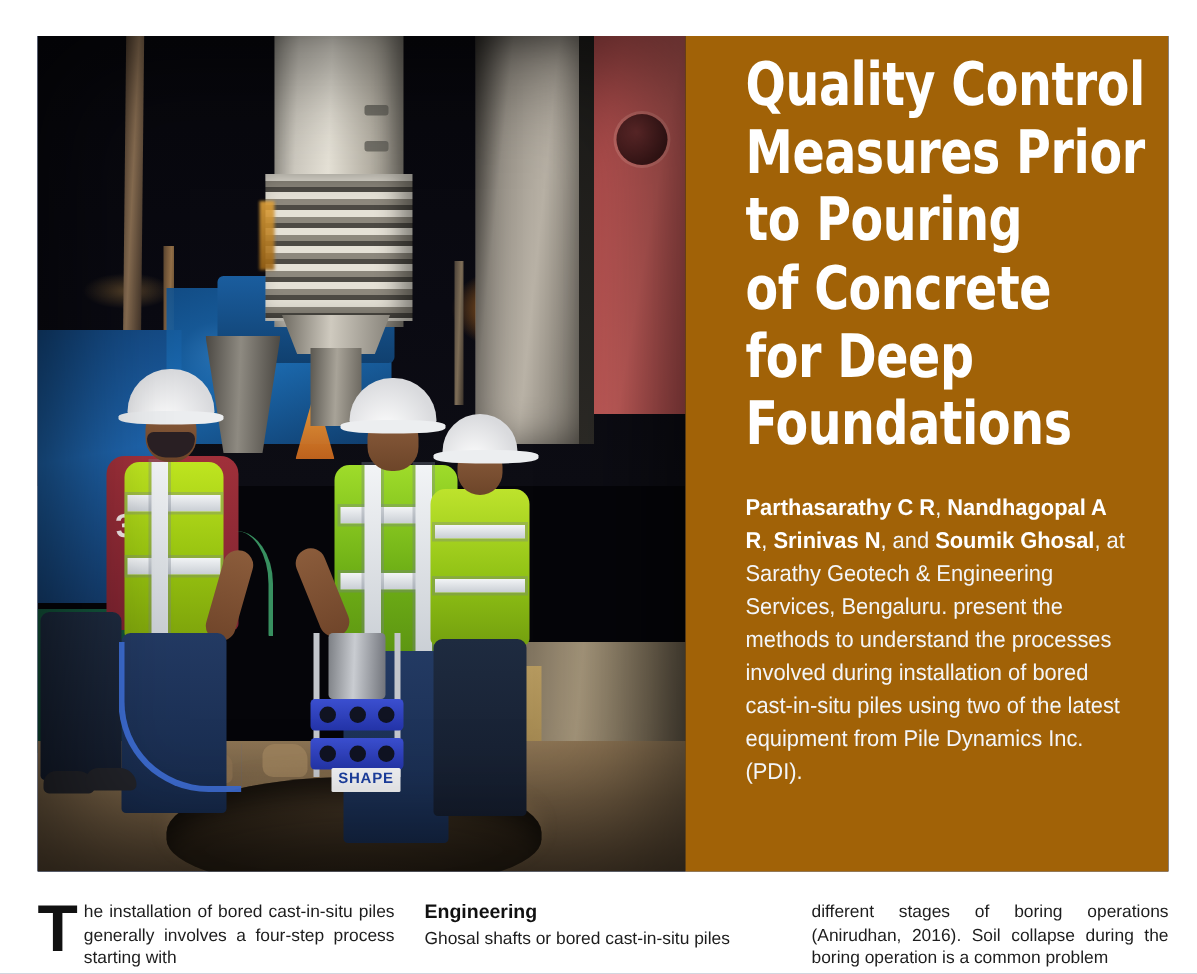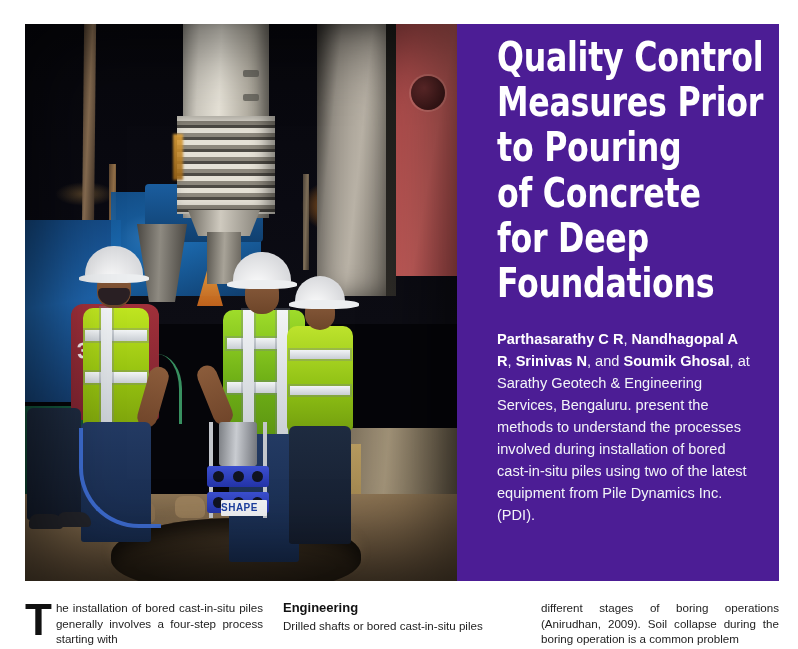--- a/index.html
+++ b/index.html
@@ -296,24 +296,24 @@
     background: linear-gradient(#3b4fd0,#2434a8);
     border-radius: 3px;
   }
   .shape-dev .ring.r1 { top: 44px; }
   .shape-dev .ring.r2 { top: 70px; }
   .shape-dev .ring .port {
     position:absolute; top: 5px; width: 11px; height: 11px; border-radius:50%;
     background:#101322;
   }
   .shape-dev .lbl {
-    position:absolute; left: 14px; top: 78px; width: 46px; height: 16px;
+    position:absolute; left: 14px; top: 90px; width: 46px; height: 16px;
     background:#f2f3f5; border-radius:1px;
     color:#1c3fa0; font: bold 10px "Liberation Sans", sans-serif;
-    line-height:16px; text-align:left; letter-spacing:.5px;
+    line-height:16px; text-align:center; letter-spacing:.5px;
     overflow:hidden;
   }
   .shape-dev .post {
     position:absolute; top: 0; width: 4px; height: 96px; background:#c3c6cb;
   }
   .shape-dev .post.pl { left: 2px; }
   .shape-dev .post.pr { left: 56px; }
 
   
   .hose {
@@ -336,21 +336,21 @@
     pointer-events:none;
   }
 
   
   .panel {
     position: absolute;
     left: 432px;
     top: 0;
     width: 322px;
     height: 589px;
-    background: #4c1d95;
+    background: #a16207;
   }
   .panel-inner {
     position: absolute;
     left: 40px;
     top: 11px;
     right: 14px;
   }
   .headline {
     margin: 0;
     color: #ffffff;
@@ -542,21 +542,21 @@
     </div>
   </div>
 
   <div class="columns">
     <div class="col c1">
       <p class="dropcap-para"><span class="dropcap">T</span><span>he installation of bored cast-in-situ piles generally involves a four-step process starting with</span></p>
     </div>
 
     <div class="col c2">
       <h3>Engineering</h3>
-      <p>Drilled shafts or bored cast-in-situ piles</p>
+      <p>Ghosal shafts or bored cast-in-situ piles</p>
     </div>
 
     <div class="col c3">
-      <p>different stages of boring operations (Anirudhan, 2009). Soil collapse during the boring operation is a common problem</p>
+      <p>different stages of boring operations (Anirudhan, 2016). Soil collapse during the boring operation is a common problem</p>
     </div>
   </div>
 
 </div>
 
 </body></html>

